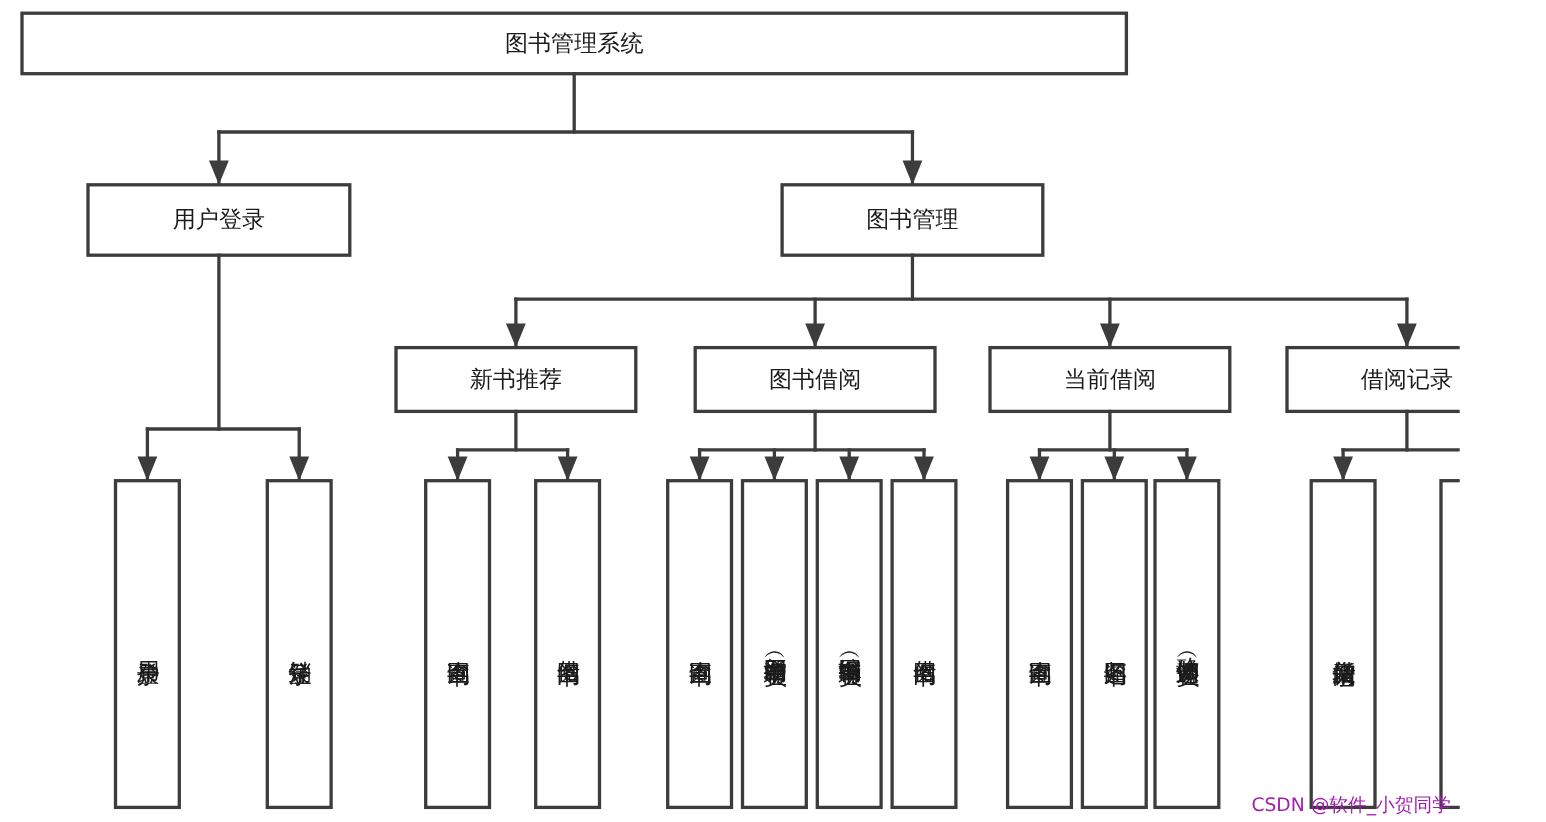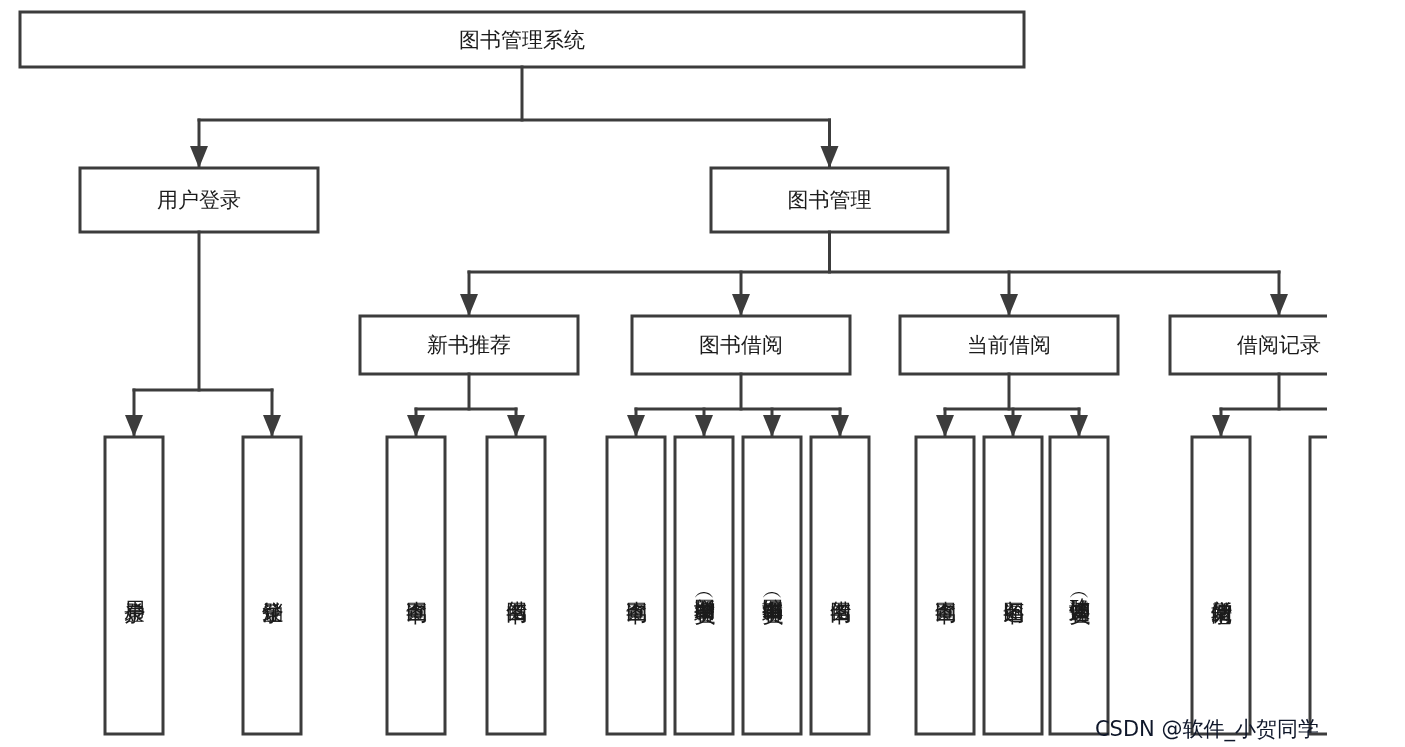--- a/index.html
+++ b/index.html
@@ -9,21 +9,21 @@
   .node-box{fill:#ffffff;stroke:#3c3c3c;stroke-width:3;}
   .link-line{stroke:#3c3c3c;stroke-width:3;fill:none;stroke-linecap:square;}
   .arrow-head{fill:#3c3c3c;stroke:none;}
   .node-label{font-family:"DejaVu Sans","Liberation Sans",sans-serif;
               font-size:21px;fill:#1b1b1b;text-anchor:middle;dominant-baseline:middle;}
   .leaf-label-wrap{position:absolute;display:flex;align-items:center;justify-content:center;
               writing-mode:vertical-rl;text-orientation:upright;
               font-size:21px;color:#1b1b1b;line-height:1.22;letter-spacing:1px;
               font-family:"DejaVu Sans","Liberation Sans",sans-serif;
               white-space:nowrap;pointer-events:none;}
-  .watermark{position:absolute;right:8px;bottom:4px;font-size:21px;color:#0f172a;
+  .watermark{position:absolute;right:8px;bottom:4px;font-size:17px;color:#a21caf;
              font-family:"DejaVu Sans","Liberation Sans",sans-serif;white-space:nowrap;}
 </style>
 </head>
 <body>
 
 <div id="stage">
 
   <svg id="diagram" viewBox="0 0 1405 747" preserveAspectRatio="none" xmlns="http://www.w3.org/2000/svg">
       <g>
         <rect x="20" y="12" width="1004" height="55" class="node-box"></rect>

